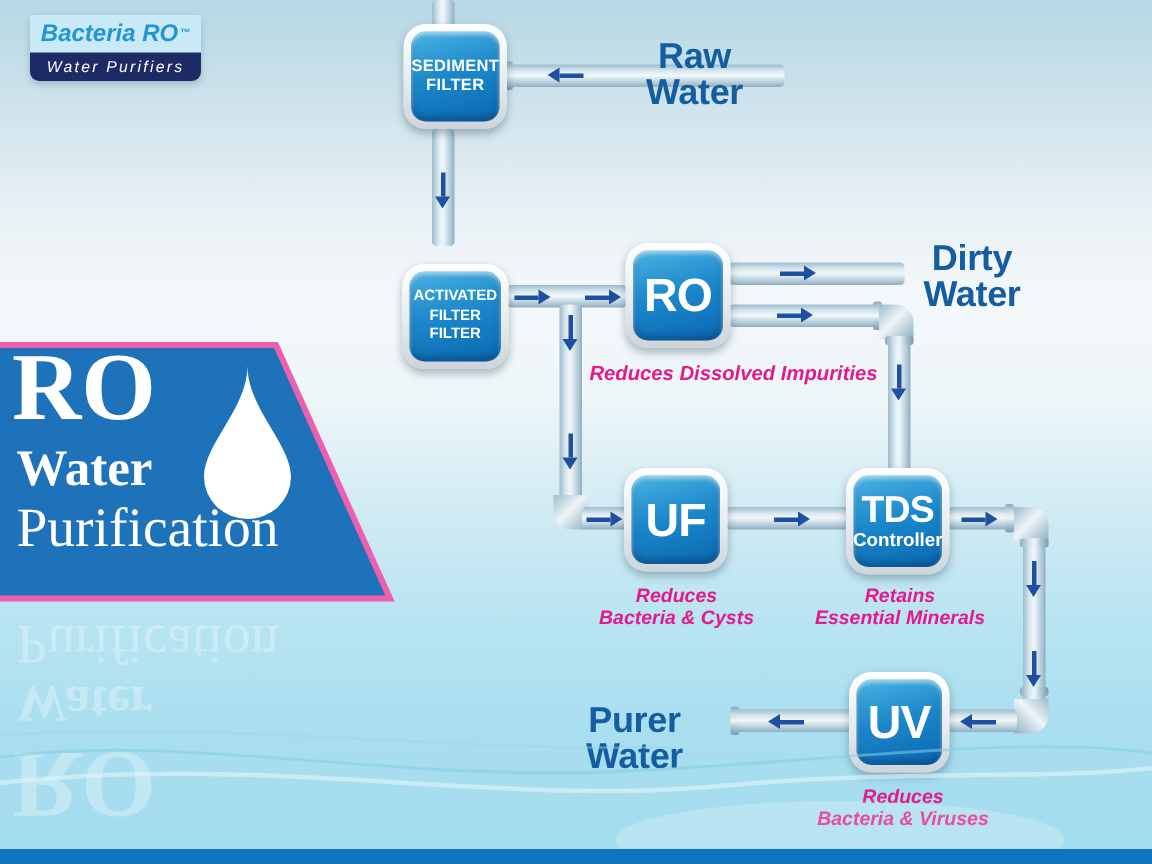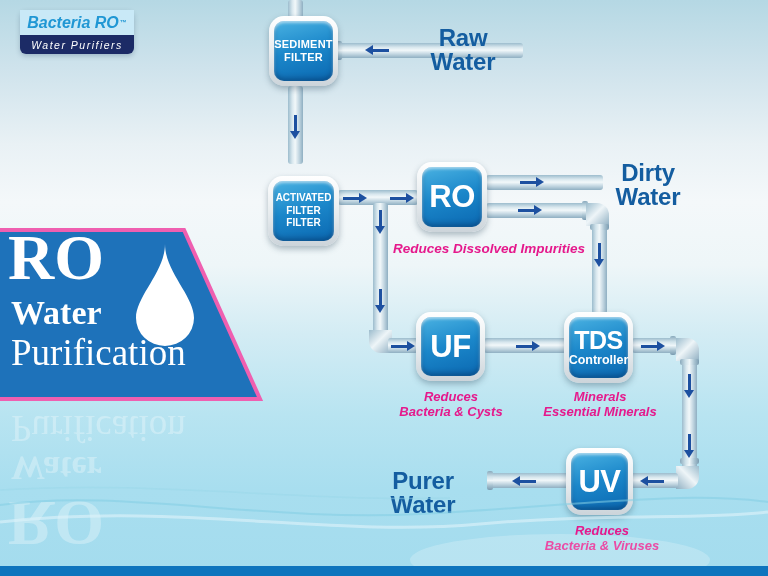--- a/index.html
+++ b/index.html
@@ -245,21 +245,21 @@
     <span class="line">Water</span>
   </div>
   <div class="io-label" style="left:357px; top:469px; width:132px;">Purer Water</div>
 
   <div class="caption caption-lg" style="left:378px; top:241px; width:222px;">Reduces Dissolved Impurities</div>
   <div class="caption" style="left:361px; top:389px; width:180px;">
     <span class="line">Reduces</span>
     <span class="line">Bacteria &amp; Cysts</span>
   </div>
   <div class="caption" style="left:509px; top:389px; width:182px;">
-    <span class="line">Minerals</span>
+    <span class="line">Retains</span>
     <span class="line">Essential Minerals</span>
   </div>
   <div class="caption" style="left:511px; top:523px; width:182px;">
     <span class="line">Reduces</span>
     <span class="line">Bacteria &amp; Viruses</span>
   </div>
 
   <svg class="waves" width="768" height="106">
     <ellipse cx="560" cy="100" rx="150" ry="26" fill="rgba(255,255,255,0.22)"></ellipse>
     <path d="M0,45 C120,28 260,62 420,54 C560,47 680,30 768,42" stroke="#83cde4" stroke-width="2" fill="none" opacity="0.55"></path>

